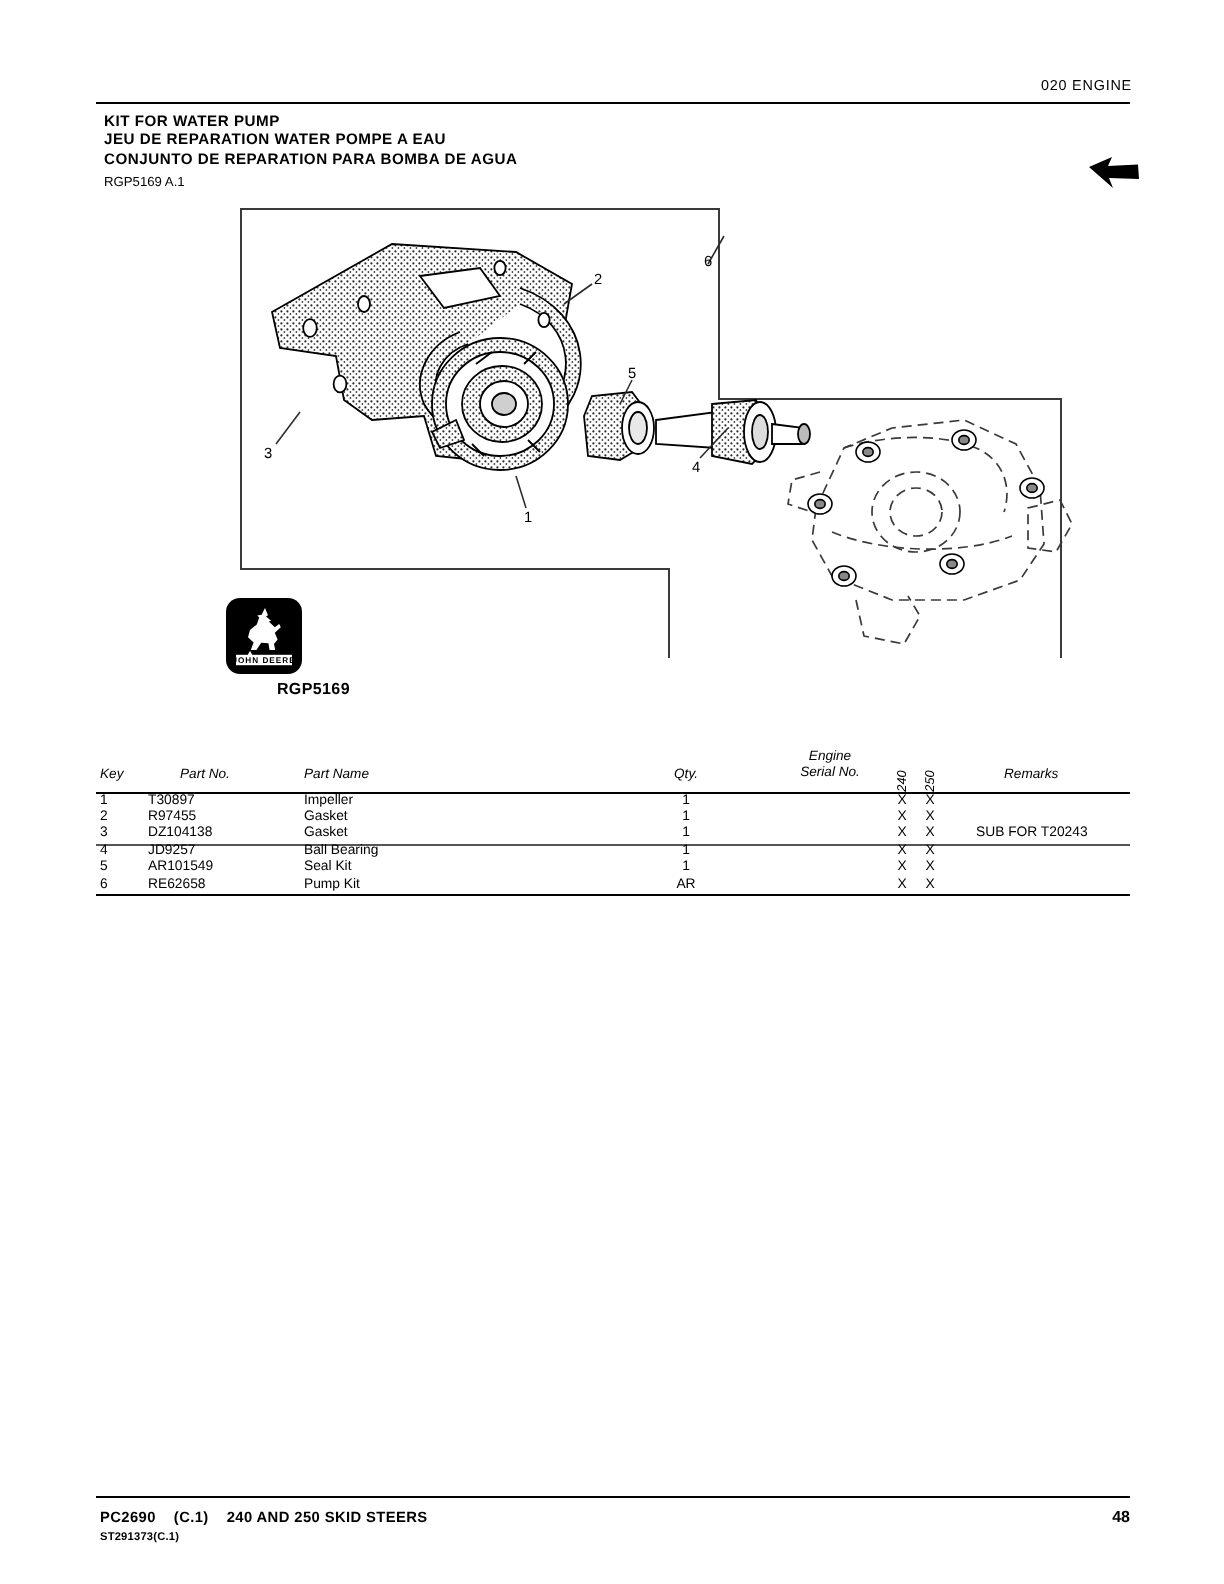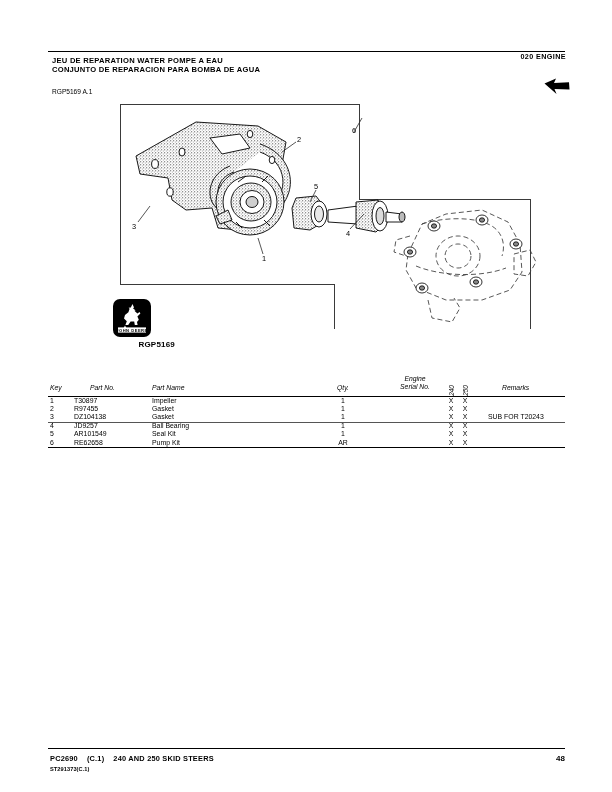--- a/index.html
+++ b/index.html
@@ -21,24 +21,23 @@
     width: 612px;
     height: 792px;
   }
 
   
   .section-label {
     position: absolute;
     right: 46px;
     top: 38px;
     font-size: 7.2px;
-    font-weight: bold;
+    font-weight: normal;
     letter-spacing: 0.4px;
     white-space: nowrap;
-    margin-top: 14px;
   }
   .header-rule {
     position: absolute;
     left: 48px;
     top: 51px;
     width: 517px;
     height: 1.4px;
     background: #000;
   }
   .title-block {
@@ -213,22 +212,23 @@
 </style>
 </head>
 <body>
 
 <div class="page">
 
   <div class="section-label">020  ENGINE</div>
   <div class="header-rule"></div>
 
   <div class="title-block">
+    <span class="title-line">KIT FOR WATER PUMP</span>
     <span class="title-line">JEU DE REPARATION WATER POMPE A EAU</span>
-    <span class="title-line">CONJUNTO DE REPARACION PARA BOMBA DE AGUA</span>
+    <span class="title-line">CONJUNTO DE REPARATION PARA BOMBA DE AGUA</span>
   </div>
 
   <div class="fig-ref">RGP5169 A.1</div>
 
   <svg class="cursor-arrow" viewBox="0 0 28 17">
     <path d="M1.5 5.5 L13 0.5 L11 5.0 L26 4.2 L26.5 11.5 L11.5 11.0 L13.5 16.0 Z" fill="#000"></path>
   </svg>
 
   <div class="illus-area">
 

